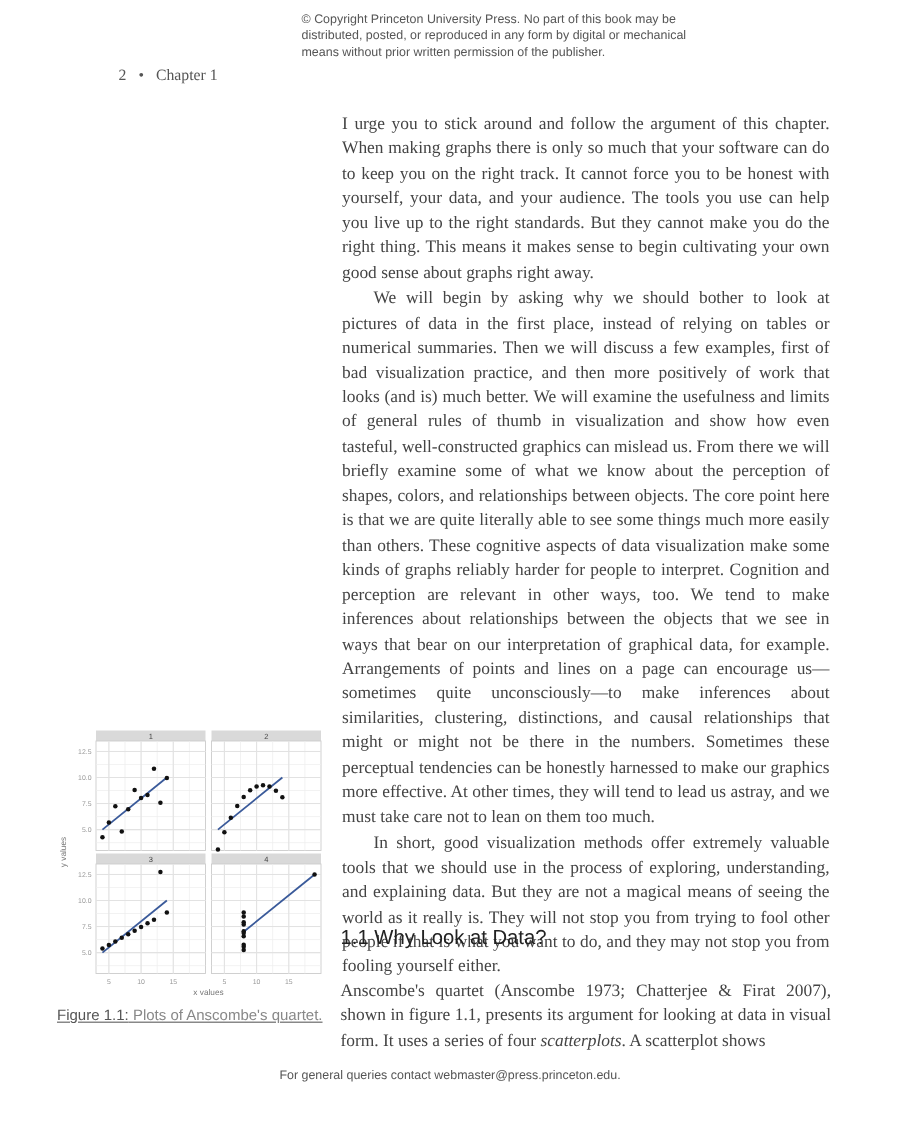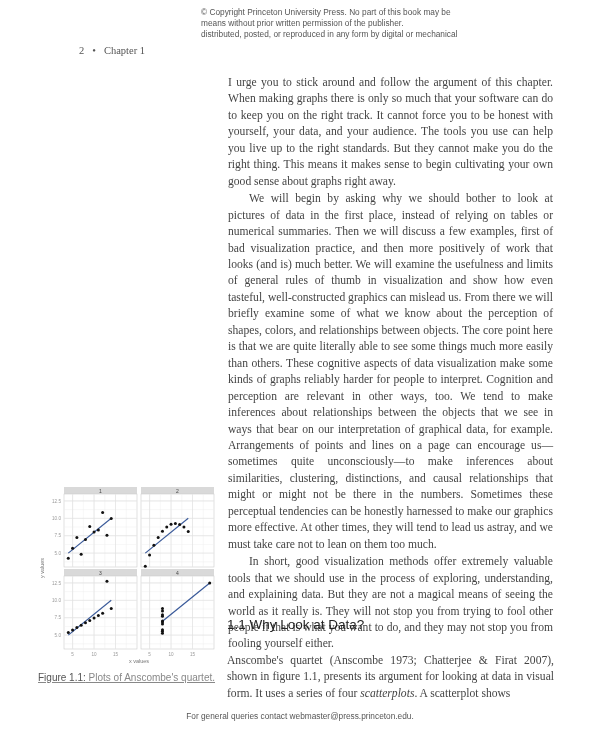--- a/index.html
+++ b/index.html
@@ -17,22 +17,22 @@
   .caption{position:absolute;left:38px;top:672px;font-family:"Liberation Sans",sans-serif;font-size:10px;color:#888;text-decoration:underline;}
   .caption b{font-weight:normal;color:#555;}
   .footer{position:absolute;left:0;width:600px;top:711px;text-align:center;font-family:"Liberation Sans",sans-serif;font-size:8.3px;color:#555;}
   svg text{font-family:"Liberation Sans",sans-serif;}
 </style>
 </head>
 <body>
 
 <div class="copyright">
   <div>© Copyright Princeton University Press. No part of this book may be</div>
+  <div>distributed, posted, or reproduced in any form by digital or mechanical</div>
   <div>means without prior written permission of the publisher.</div>
-  <div>distributed, posted, or reproduced in any form by digital or mechanical</div>
 </div>
 
 <div class="running-head">
   <span>2</span><span class="dot">•</span><span>Chapter 1</span>
 </div>
 
 <div class="body-text">
   <p>I urge you to stick around and follow the argument of this chapter. When making graphs there is only so much that your software can do to keep you on the right track. It cannot force you to be honest with yourself, your data, and your audience. The tools you use can help you live up to the right standards. But they cannot make you do the right thing. This means it makes sense to begin cultivating your own good sense about graphs right away.</p>
   <p class="indent">We will begin by asking why we should bother to look at pictures of data in the first place, instead of relying on tables or numerical summaries. Then we will discuss a few examples, first of bad visualization practice, and then more positively of work that looks (and is) much better. We will examine the usefulness and limits of general rules of thumb in visualization and show how even tasteful, well-constructed graphics can mislead us. From there we will briefly examine some of what we know about the perception of shapes, colors, and relationships between objects. The core point here is that we are quite literally able to see some things much more easily than others. These cognitive aspects of data visualization make some kinds of graphs reliably harder for people to interpret. Cognition and perception are relevant in other ways, too. We tend to make inferences about relationships between the objects that we see in ways that bear on our interpretation of graphical data, for example. Arrangements of points and lines on a page can encourage us—sometimes quite unconsciously—to make inferences about similarities, clustering, distinctions, and causal relationships that might or might not be there in the numbers. Sometimes these perceptual tendencies can be honestly harnessed to make our graphics more effective. At other times, they will tend to lead us astray, and we must take care not to lean on them too much.</p>
   <p class="indent">In short, good visualization methods offer extremely valuable tools that we should use in the process of exploring, understanding, and explaining data. But they are not a magical means of seeing the world as it really is. They will not stop you from trying to fool other people if that is what you want to do, and they may not stop you from fooling yourself either.</p>

